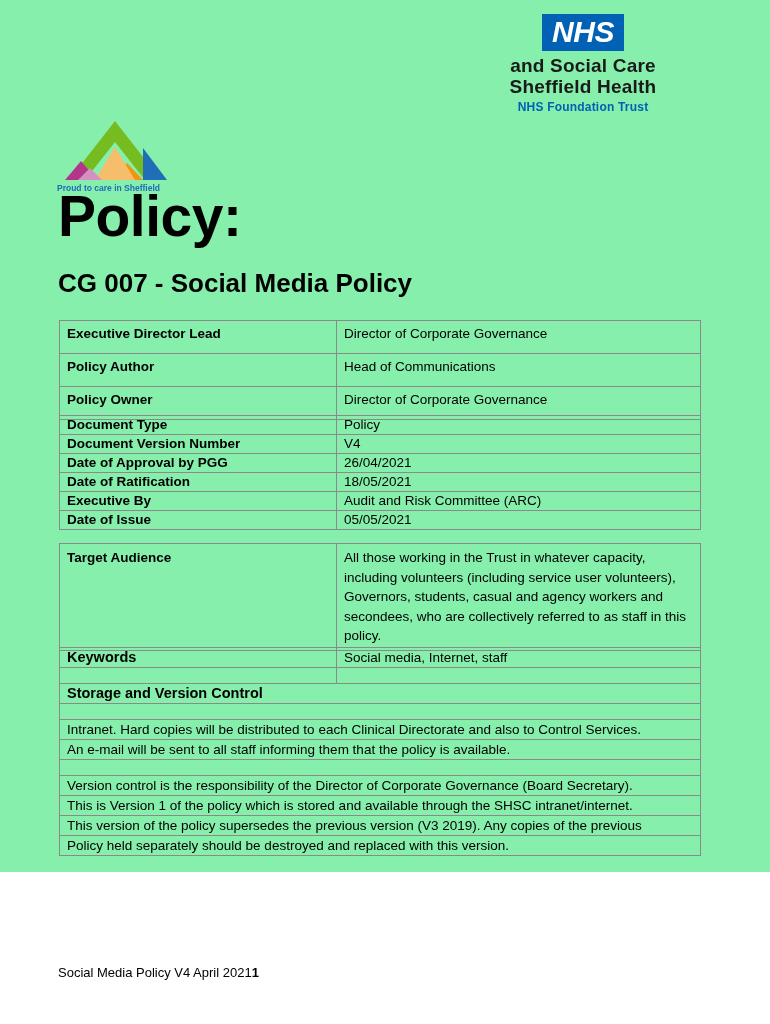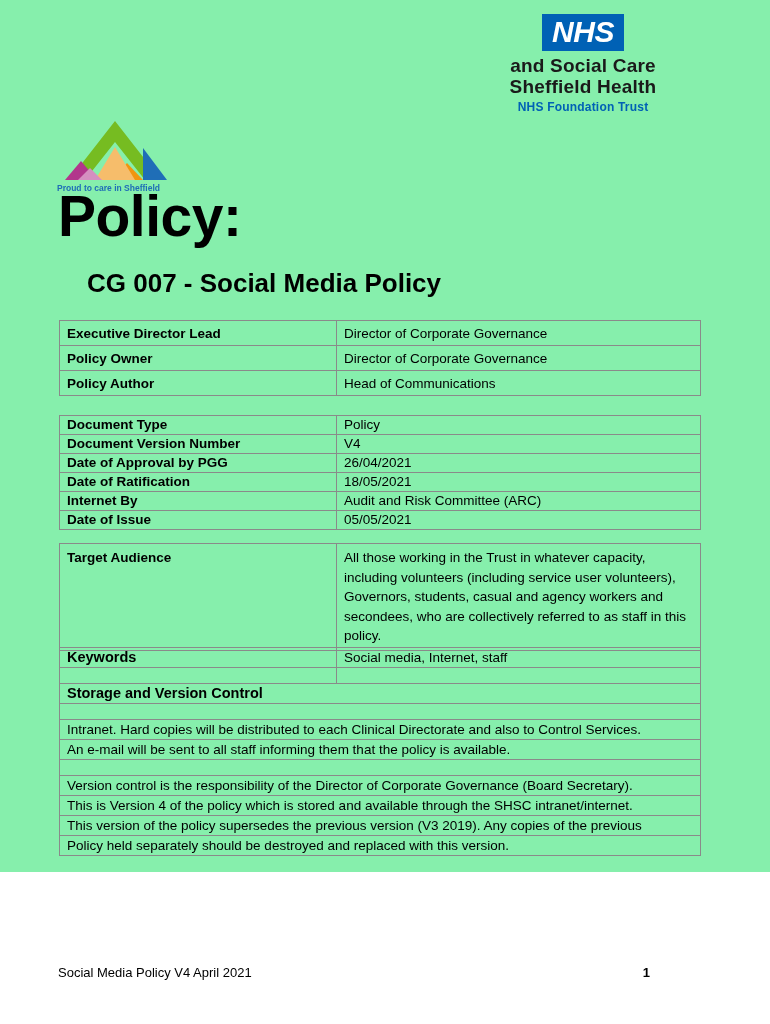--- a/index.html
+++ b/index.html
@@ -84,36 +84,35 @@
     letter-spacing: -0.5px;
   }
   .doc-subtitle {
     position: absolute;
     left: 58px;
     top: 268px;
     font-family: "Liberation Sans", sans-serif;
     font-weight: bold;
     font-size: 26px;
     line-height: 30px;
-    margin-left: 29px;
   }
 
   
   .tbl {
     position: absolute;
     left: 59px;
     width: 641px;
     border-collapse: collapse;
     table-layout: fixed;
     font-family: "Liberation Sans", sans-serif;
     font-size: 13.5px;
   }
   .tbl td {
     border: 1px solid #8a8a8a;
-    padding: 2px 5px 0 7px;
+    padding: 2px 5px 8px 7px;
     vertical-align: top;
     line-height: 17px;
   }
   .tbl td.lbl { font-weight: bold; }
   .tbl td.empty { height: 13px; padding: 0; }
 
   #table-roles { top: 320px; }
   #table-roles td { height: 21px; line-height: 20px; padding-top: 3px; }
 
   #table-document { top: 415px; }
@@ -132,21 +131,21 @@
 
   
   .footer {
     position: absolute;
     left: 58px;
     right: 58px;
     top: 965px;
     font-family: "Liberation Sans", sans-serif;
     font-size: 13px;
     display: flex;
-    justify-content: space-between;
+    justify-content: flex-start;
     align-items: baseline;
   }
   .footer .pageno { font-weight: bold; padding-right: 62px; }
 </style>
 </head>
 <body>
 
 <div class="page">
 
   <div class="nhs-block">
@@ -181,27 +180,27 @@
     <colgroup>
         <col class="col-a">
         <col class="col-b">
       </colgroup>
     <tbody>
       <tr>
         <td class="lbl">Executive Director Lead</td>
         <td>Director of Corporate Governance</td>
       </tr>
       <tr>
+        <td class="lbl">Policy Author</td>
+        <td>Head of Communications</td>
+      </tr>
+      <tr>
         <td class="lbl">Policy Owner</td>
         <td>Director of Corporate Governance</td>
       </tr>
-      <tr>
-        <td class="lbl">Policy Author</td>
-        <td>Head of Communications</td>
-      </tr>
     </tbody>
   </table>
 
   <table class="tbl" id="table-document">
     <colgroup>
         <col class="col-a">
         <col class="col-b">
       </colgroup>
     <tbody>
       <tr>
@@ -214,21 +213,21 @@
       </tr>
       <tr>
         <td class="lbl">Date of Approval by PGG</td>
         <td>26/04/2021</td>
       </tr>
       <tr>
         <td class="lbl">Date of Ratification</td>
         <td>18/05/2021</td>
       </tr>
       <tr>
-        <td class="lbl">Internet By</td>
+        <td class="lbl">Executive By</td>
         <td>Audit and Risk Committee (ARC)</td>
       </tr>
       <tr>
         <td class="lbl">Date of Issue</td>
         <td>05/05/2021</td>
       </tr>
     </tbody>
   </table>
 
   <table class="tbl" id="table-audience">
@@ -270,21 +269,21 @@
       <tr>
         <td colspan="2">An e-mail will be sent to all staff informing them that the policy is available.</td>
       </tr>
       <tr>
         <td class="empty" colspan="2"></td>
       </tr>
       <tr>
         <td colspan="2">Version control is the responsibility of the Director of Corporate Governance (Board Secretary).</td>
       </tr>
       <tr>
-        <td colspan="2">This is Version 4 of the policy which is stored and available through the SHSC intranet/internet.</td>
+        <td colspan="2">This is Version 1 of the policy which is stored and available through the SHSC intranet/internet.</td>
       </tr>
       <tr>
         <td colspan="2">This version of the policy supersedes the previous version (V3 2019).  Any copies of the previous</td>
       </tr>
       <tr>
         <td colspan="2">Policy held separately should be destroyed and replaced with this version.</td>
       </tr>
     </tbody>
   </table>
 

